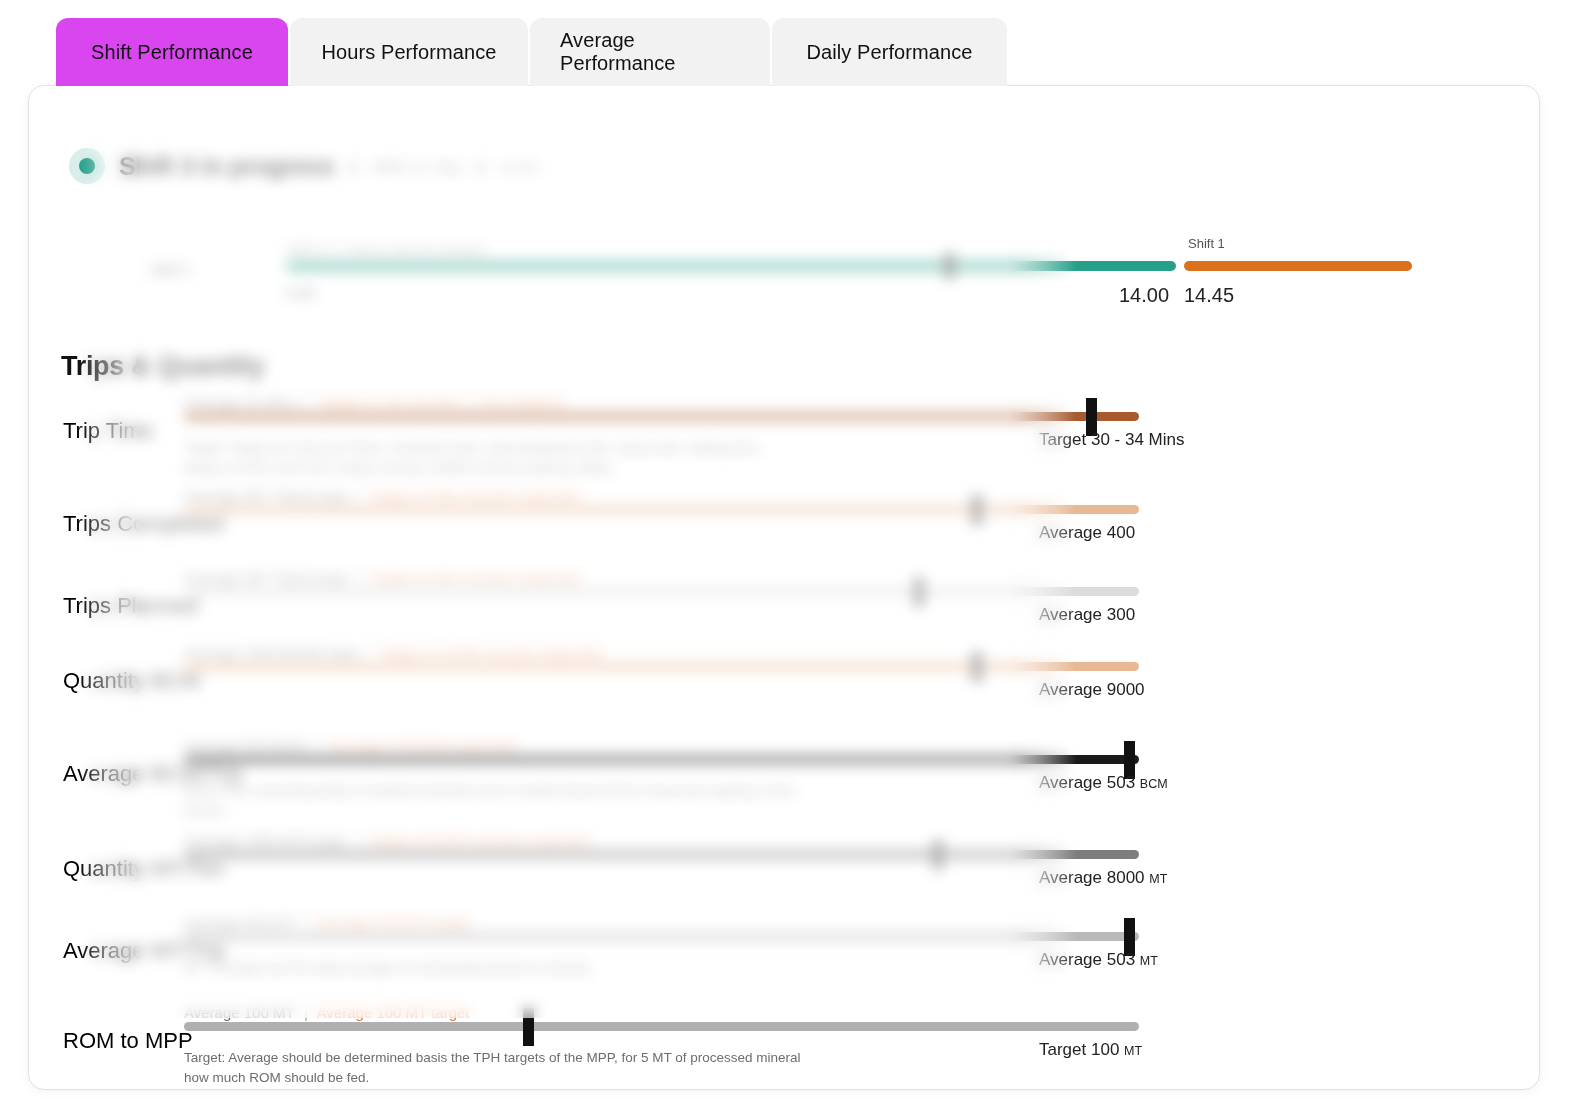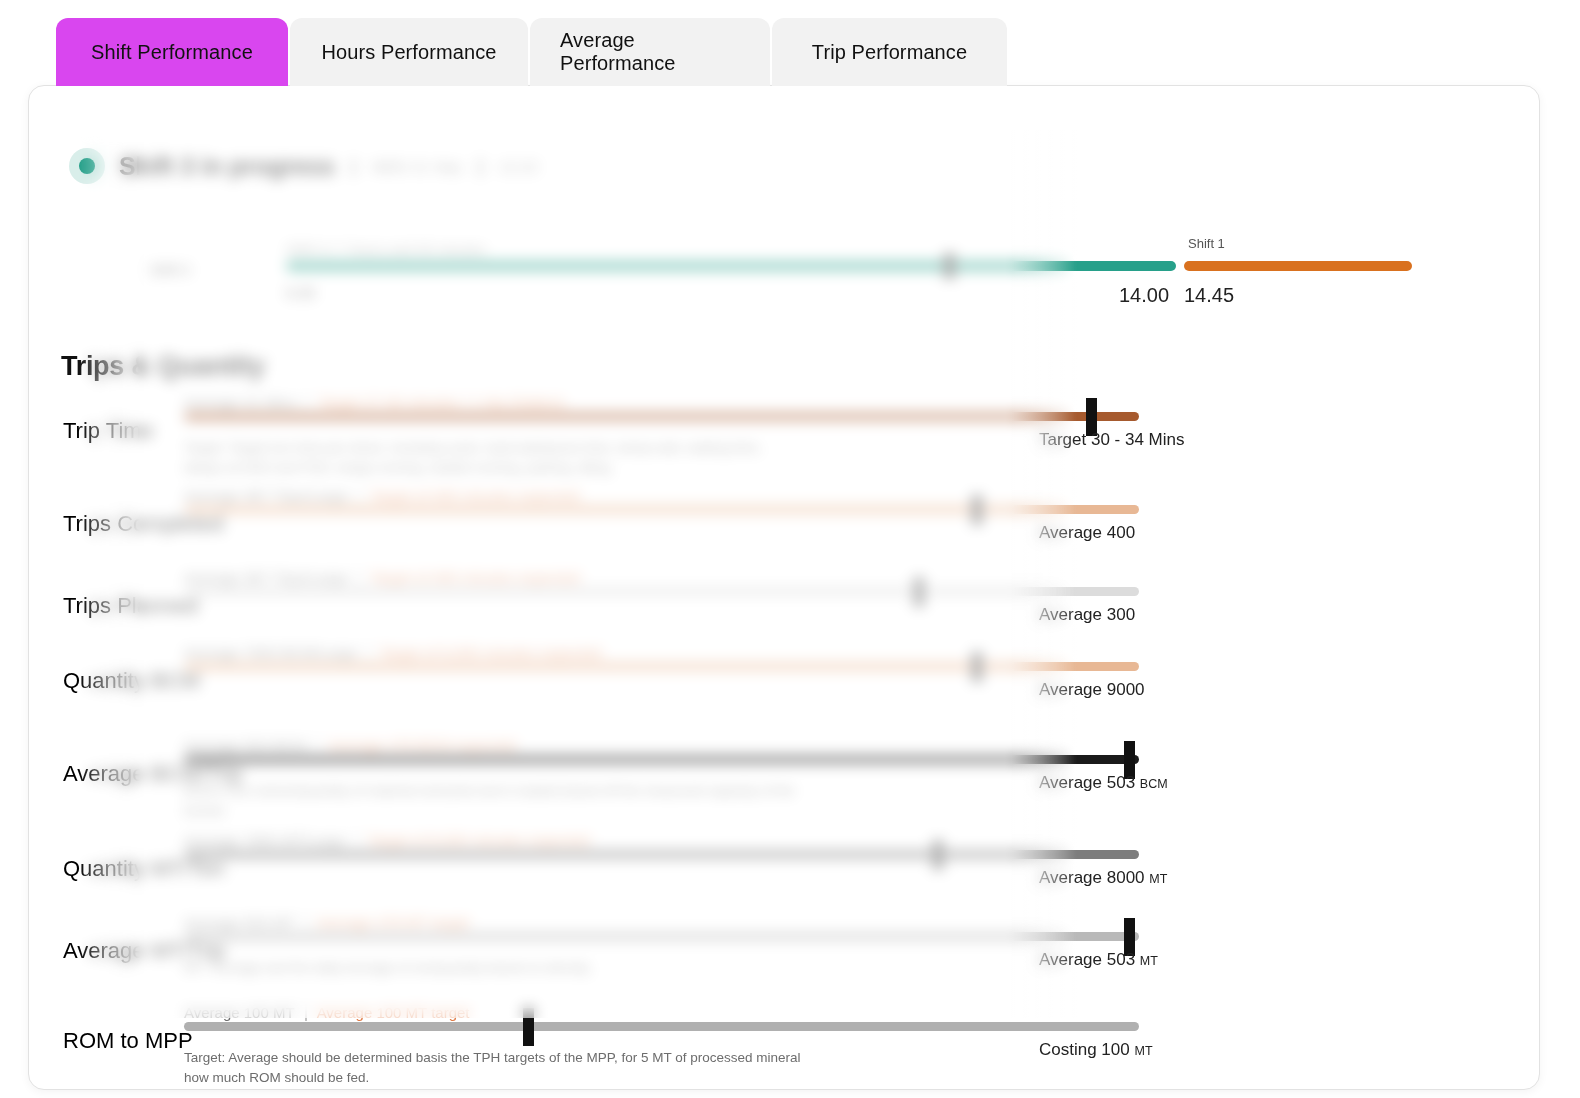--- a/index.html
+++ b/index.html
@@ -268,21 +268,21 @@
 </style>
 </head>
 <body>
 
 <div id="root">
 
   <div id="tabbar">
       <div class="tab active" style="width: 232px;">Shift Performance</div>
       <div class="tab" style="width: 238px;">Hours Performance</div>
       <div class="tab" style="width: 240px;">Average Performance</div>
-      <div class="tab" style="width: 235px;">Trip Performance</div>
+      <div class="tab" style="width: 235px;">Daily Performance</div>
     </div>
 
   <div id="card">
 
     <div id="status-header">
       <span id="status-dot-wrap">
         <span id="status-dot"></span>
       </span>
       <span id="status-title">Shift 3 in progress</span>
       <span class="sep">|</span>
@@ -403,21 +403,21 @@
         <div class="row" style="position: absolute; top: 610px; left: 0px; width: 1512px;">
           <div class="row-label">ROM to MPP</div>
           <div class="row-body">
             <div class="row-sub-top">
               <span class="sub-avg">Average 100 MT</span>
               <span class="sub-divider"></span>
               <span class="sub-target">Average 100 MT target</span>
             </div>
             <div class="bar-track" style="width: 955px; background: rgb(176, 176, 176);"></div>
             <div class="bar-endcap" style="background: rgb(17, 17, 17); left: 338.8px;"></div>
-            <div class="bar-right-label" style="left: 855px;"><span>Costing 100</span> <span class="unit">MT</span></div>
+            <div class="bar-right-label" style="left: 855px;"><span>Target 100</span> <span class="unit">MT</span></div>
             <div class="sub-note">Target: Average should be determined basis the TPH targets of the MPP, for 5 MT of processed mineral how much ROM should be fed.</div>
           </div>
         </div>
       </div>
 
   </div>
 
   <div id="blur-overlay" class="top"></div>
   <div id="blur-fade"></div>
 

